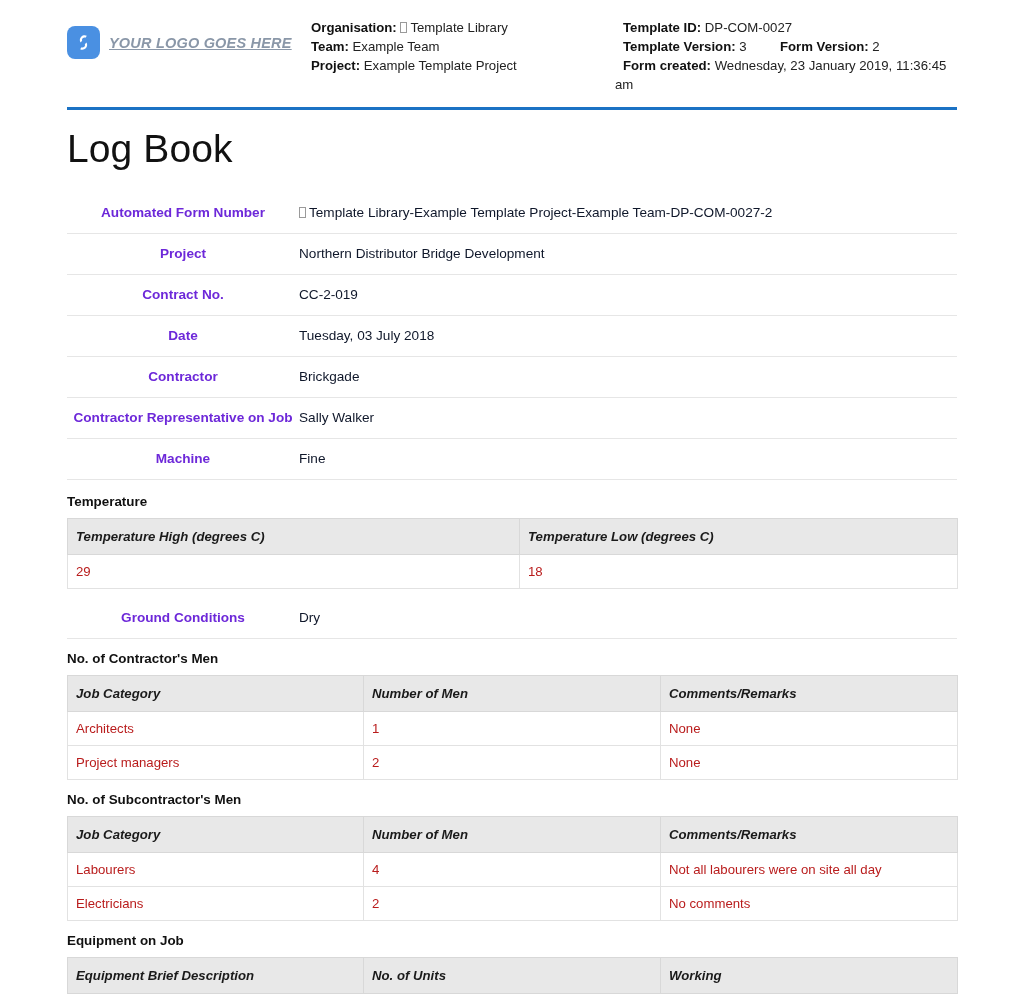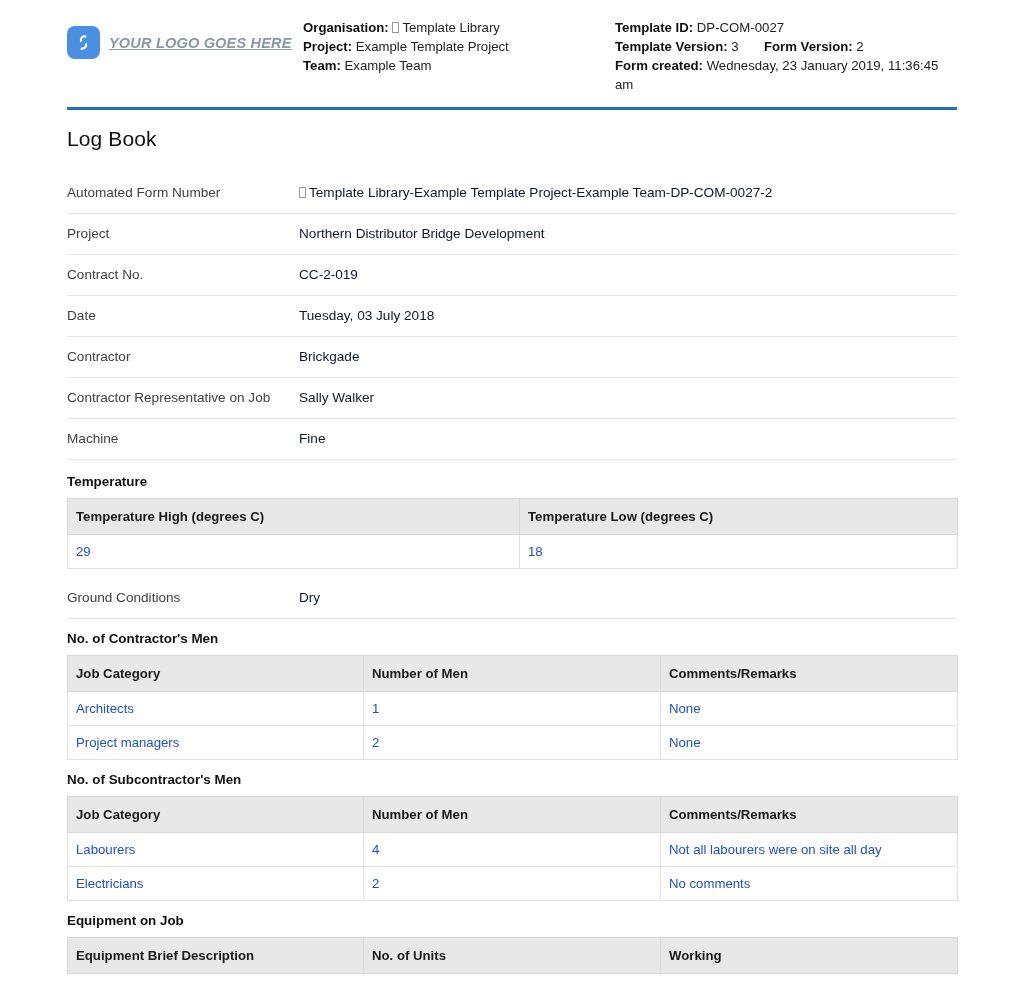--- a/index.html
+++ b/index.html
@@ -60,65 +60,66 @@
 
   .meta-col {
     font-size: 13.2px;
     line-height: 19px;
     color: #222;
   }
   .meta-col.col-a { width: 312px; flex: 0 0 312px; }
   .meta-col.col-b { flex: 1 1 auto; }
   .meta-line { white-space: nowrap; }
   .meta-line.wrap { white-space: normal; }
-  .meta-key { font-weight: bold; color: #111; }
+  .meta-key { font-weight: bold; color: #111; margin-left: 8px; }
   .meta-val { color: #222; }
   .meta-gap { display: inline-block; width: 18px; }
   .tofu {
     display: inline-block;
     width: 7px;
     height: 11px;
     border: 1px solid #9a9a9a;
     vertical-align: -1px;
     margin-right: 3px;
     box-sizing: border-box;
   }
 
   
   .blue-rule {
     height: 3px;
     background: #1b72c4;
     margin: 13px 67px 0 67px;
   }
   .doc-title {
-    font-size: 21px;
+    font-size: 39px;
     font-weight: normal;
     color: #111;
     margin: 17px 67px 0 67px;
     letter-spacing: 0.1px;
   }
 
   
   .fields {
     margin: 22px 67px 0 67px;
   }
   .field-row {
     display: flex;
     align-items: flex-start;
     border-bottom: 1px solid #e6e6e6;
     padding: 10px 0 11px 0;
     min-height: 14px;
   }
   .field-label {
     width: 232px;
     flex: 0 0 232px;
-    font-weight: normal;
+    font-weight: bold;
     font-size: 13.6px;
     line-height: 19px;
-    color: #404040;
+    color: #6d28d9;
+    text-align: center;
   }
   .field-value {
     flex: 1 1 auto;
     font-size: 13.6px;
     line-height: 19px;
     color: #0f172a;
   }
 
   
   .section-label {
@@ -139,27 +140,28 @@
   .grid-table th {
     background: #e8e8e8;
     border: 1px solid #d8d8d8;
     text-align: left;
     font-size: 13.2px;
     font-weight: bold;
     color: #1a1a1a;
     padding: 10px 8px 10px 8px;
     height: 16px;
     box-sizing: border-box;
+    font-style: italic;
   }
   .grid-table td {
     background: #ffffff;
     border: 1px solid #e2e2e2;
     text-align: left;
     font-size: 13.2px;
-    color: #1d4ed8;
+    color: #b91c1c;
     padding: 9px 8px 9px 8px;
     box-sizing: border-box;
   }
 </style>
 </head>
 <body>
 
 <div class="page">
 
   <div class="doc-header">
@@ -173,26 +175,26 @@
       </div>
       <div class="logo-text">YOUR LOGO GOES HERE</div>
     </div>
 
     <div class="meta-col col-a">
       <div class="meta-line">
         <span class="meta-key">Organisation:</span>
         <span class="tofu"></span><span class="meta-val">Template Library</span>
       </div>
       <div class="meta-line">
+        <span class="meta-key">Team:</span>
+        <span class="meta-val">Example Team</span>
+      </div>
+      <div class="meta-line">
         <span class="meta-key">Project:</span>
         <span class="meta-val">Example Template Project</span>
-      </div>
-      <div class="meta-line">
-        <span class="meta-key">Team:</span>
-        <span class="meta-val">Example Team</span>
       </div>
     </div>
 
     <div class="meta-col col-b">
       <div class="meta-line">
         <span class="meta-key">Template ID:</span>
         <span class="meta-val">DP-COM-0027</span>
       </div>
       <div class="meta-line">
         <span class="meta-key">Template Version:</span>

